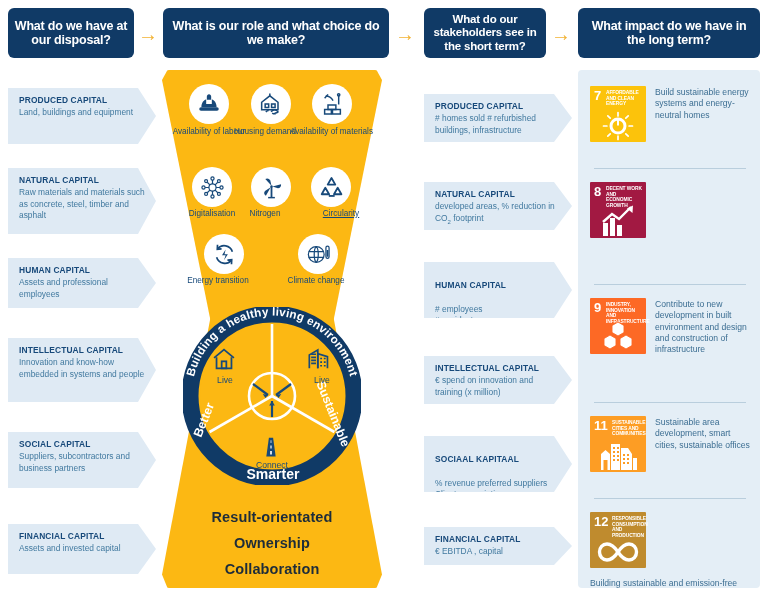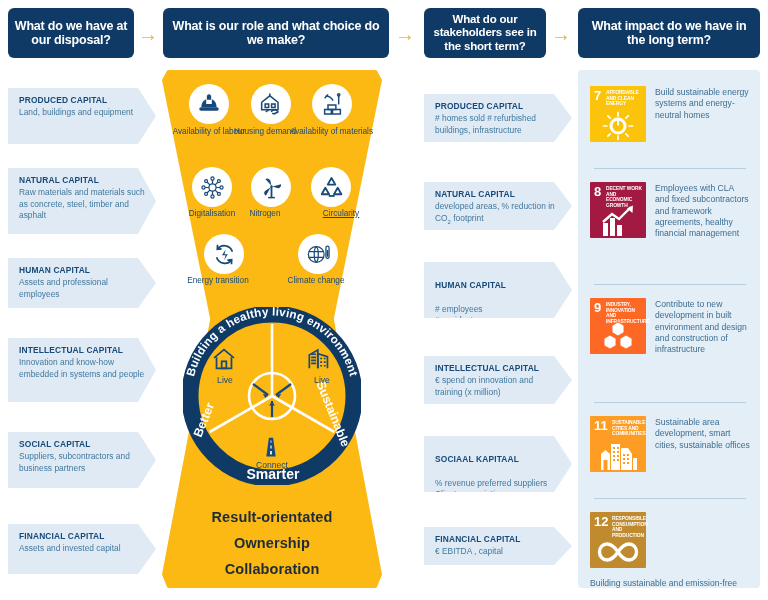--- a/index.html
+++ b/index.html
@@ -361,21 +361,20 @@
         <span class="sdgnum">8</span>
         <span class="sdgttl">DECENT WORK AND ECONOMIC GROWTH</span>
         <svg class="sdgart" viewBox="0 0 56 36">
           <rect x="13" y="21" width="5" height="13" fill="#fff"></rect>
           <rect x="20" y="16" width="5" height="18" fill="#fff"></rect>
           <rect x="27" y="23" width="5" height="11" fill="#fff"></rect>
           <path d="M13 20 L22 12 L29 17 L41 5" stroke="#fff" stroke-width="2.4" fill="none"></path>
           <path d="M43 3.5 l-0.5 7.5 -5.5-4.5z" fill="#fff"></path>
         </svg>
       </div>
-      <div class="sdgdesc">Employees with CLA and fixed subcontractors and framework agreements, healthy financial management</div>
     </div>
     <div class="sdgdiv" style="top:214px;"></div>
 
     <div class="sdgrow" style="top:228px;">
       <div class="sdgicon" style="background:#FD6925;">
         <span class="sdgnum">9</span>
         <span class="sdgttl">INDUSTRY, INNOVATION AND INFRASTRUCTURE</span>
         <svg class="sdgart" viewBox="0 0 56 36">
           <g fill="#fff" stroke="#FD6925" stroke-width="0.9">
             <path d="M28 4 34 7.5v7L28 18l-6-3.5v-7z"></path>

